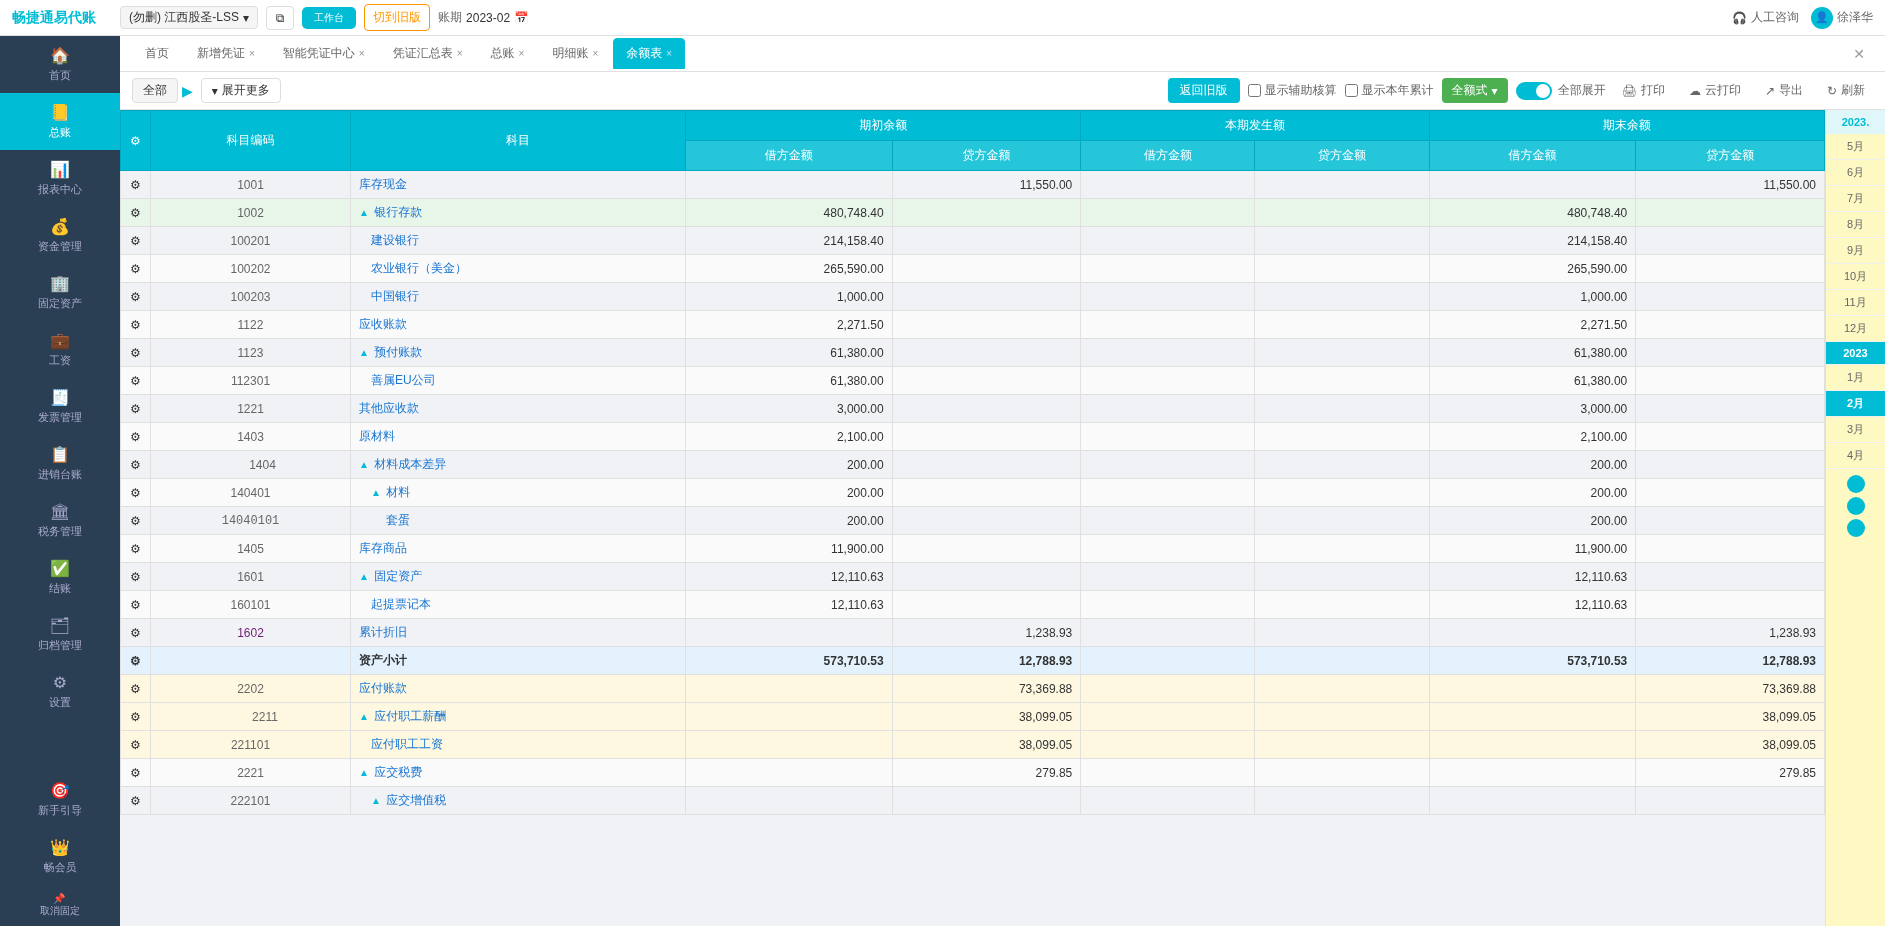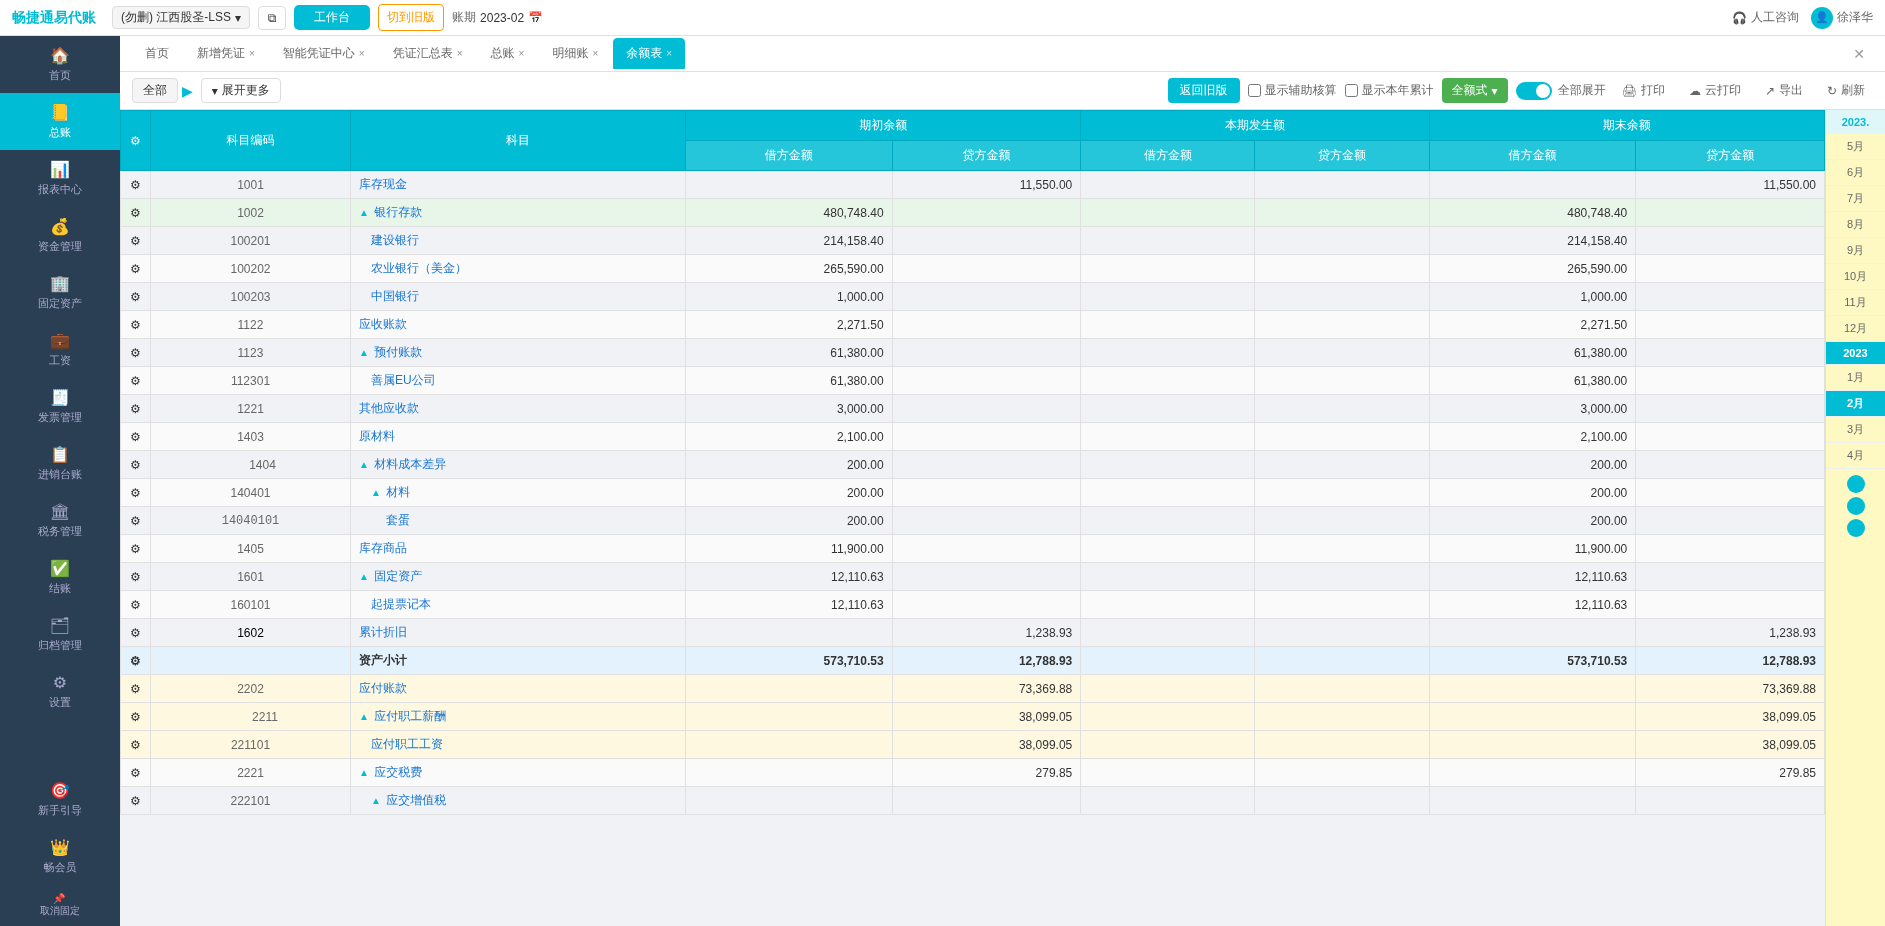--- a/index.html
+++ b/index.html
@@ -1,23 +1,23 @@
 <!DOCTYPE html>
 <html><head>
   <meta charset="utf-8">
   <style>
     * { box-sizing: border-box; margin: 0; padding: 0; font-family: 'Microsoft YaHei', Arial, sans-serif; }
     body { background: #f0f2f5; font-size: 12px; color: #333; overflow: hidden; }
 
     
     .top-bar { height: 36px; background: #fff; display: flex; align-items: center; padding: 0 12px; border-bottom: 1px solid #e0e0e0; gap: 8px; }
-    .app-logo { color: #00bcd4; font-weight: bold; font-size: 14px; margin-right: 8px; }
+    .app-logo { color: #00bcd4; font-weight: bold; font-size: 14px; margin-right: 16px; }
     .company-select { display: flex; align-items: center; gap: 4px; background: #f5f5f5; border: 1px solid #ddd; border-radius: 4px; padding: 2px 8px; cursor: pointer; font-size: 12px; color: #333; }
     .copy-btn { width: 28px; height: 24px; border: 1px solid #ddd; border-radius: 4px; background: #fff; cursor: pointer; display: flex; align-items: center; justify-content: center; }
-    .workbench-btn { background: #00bcd4; color: #fff; border: none; border-radius: 5px; padding: 4px 20px; cursor: pointer; font-size: 12px; }
+    .workbench-btn { background: #00bcd4; color: #fff; border: none; border-radius: 5px; padding: 4px 12px; cursor: pointer; font-size: 10px; }
     .switch-btn { background: #fff; color: #ff9800; border: 1px solid #ff9800; border-radius: 4px; padding: 4px 8px; cursor: pointer; font-size: 12px; }
     .period-info { display: flex; align-items: center; gap: 4px; font-size: 12px; color: #666; }
     .top-bar-right { margin-left: auto; display: flex; align-items: center; gap: 12px; font-size: 12px; color: #666; }
     .user-info { display: flex; align-items: center; gap: 4px; cursor: pointer; }
 
     
     .main-layout { display: flex; height: calc(926px - 36px); }
 
     
     .sidebar { width: 120px; background: #2a3f54; display: flex; flex-direction: column; }
@@ -508,21 +508,21 @@
     </td>
     <td class="amount-col">12,110.63</td>
     <td class="amount-col"></td>
     <td class="amount-col"></td>
     <td class="amount-col"></td>
     <td class="amount-col">12,110.63</td>
     <td class="amount-col"></td>
   </tr>
               <tr>
     <td style="text-align:center;">⚙</td>
-    <td class="amount-col" style="text-align:center;color:#000000;">1602</td>
+    <td class="amount-col" style="text-align:center;color:#701a75;">1602</td>
     <td class="name-col ">
       
       <a>累计折旧</a>
     </td>
     <td class="amount-col"></td>
     <td class="amount-col">1,238.93</td>
     <td class="amount-col"></td>
     <td class="amount-col"></td>
     <td class="amount-col"></td>
     <td class="amount-col">1,238.93</td>

